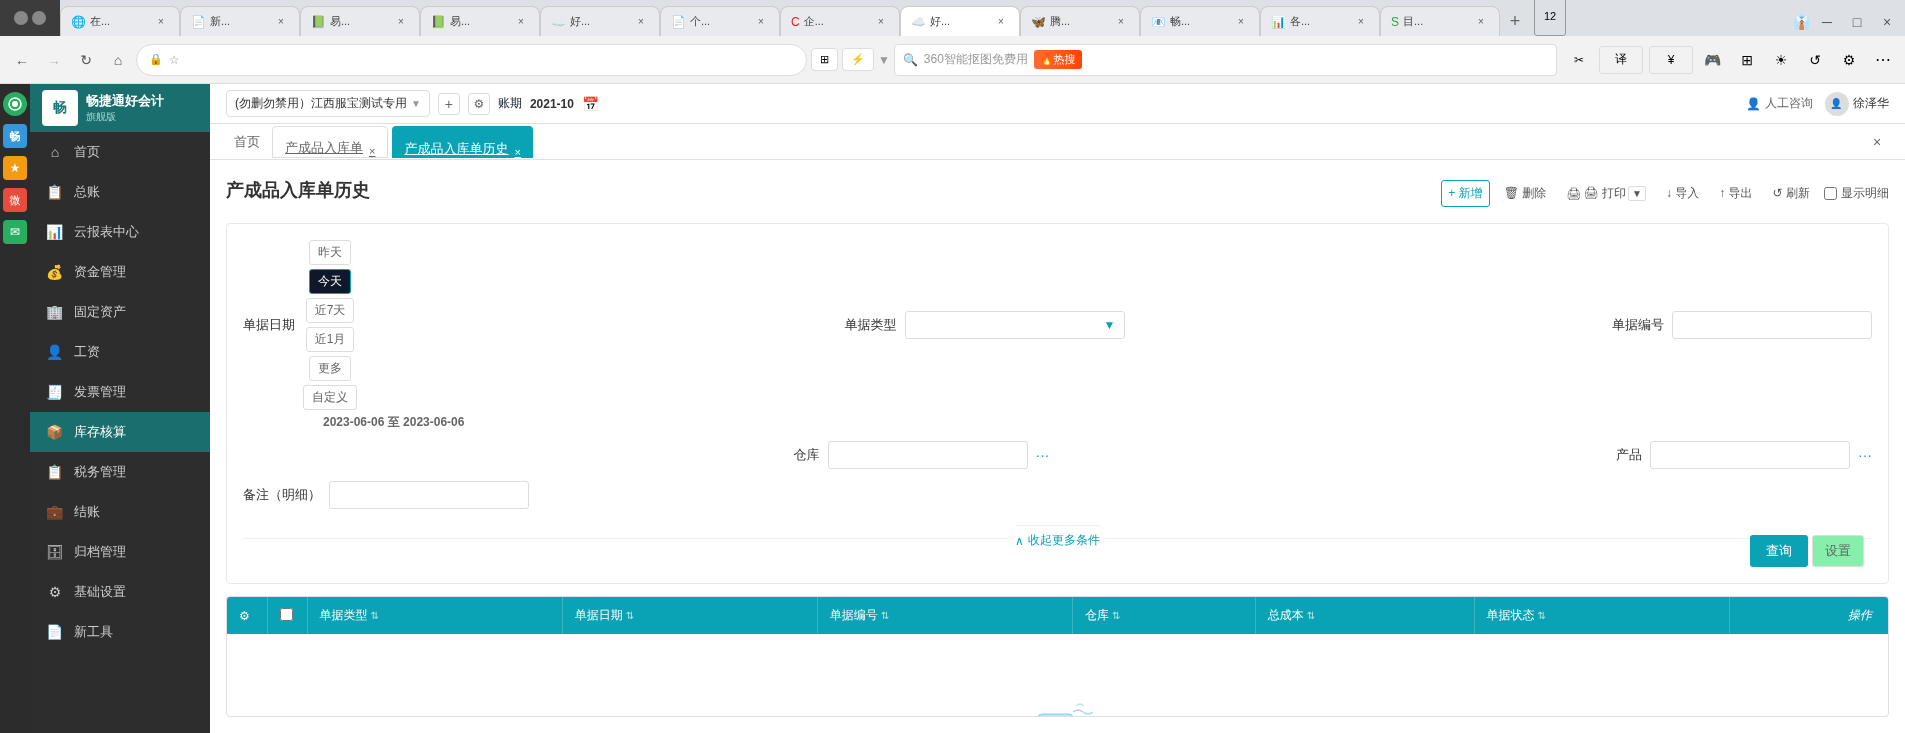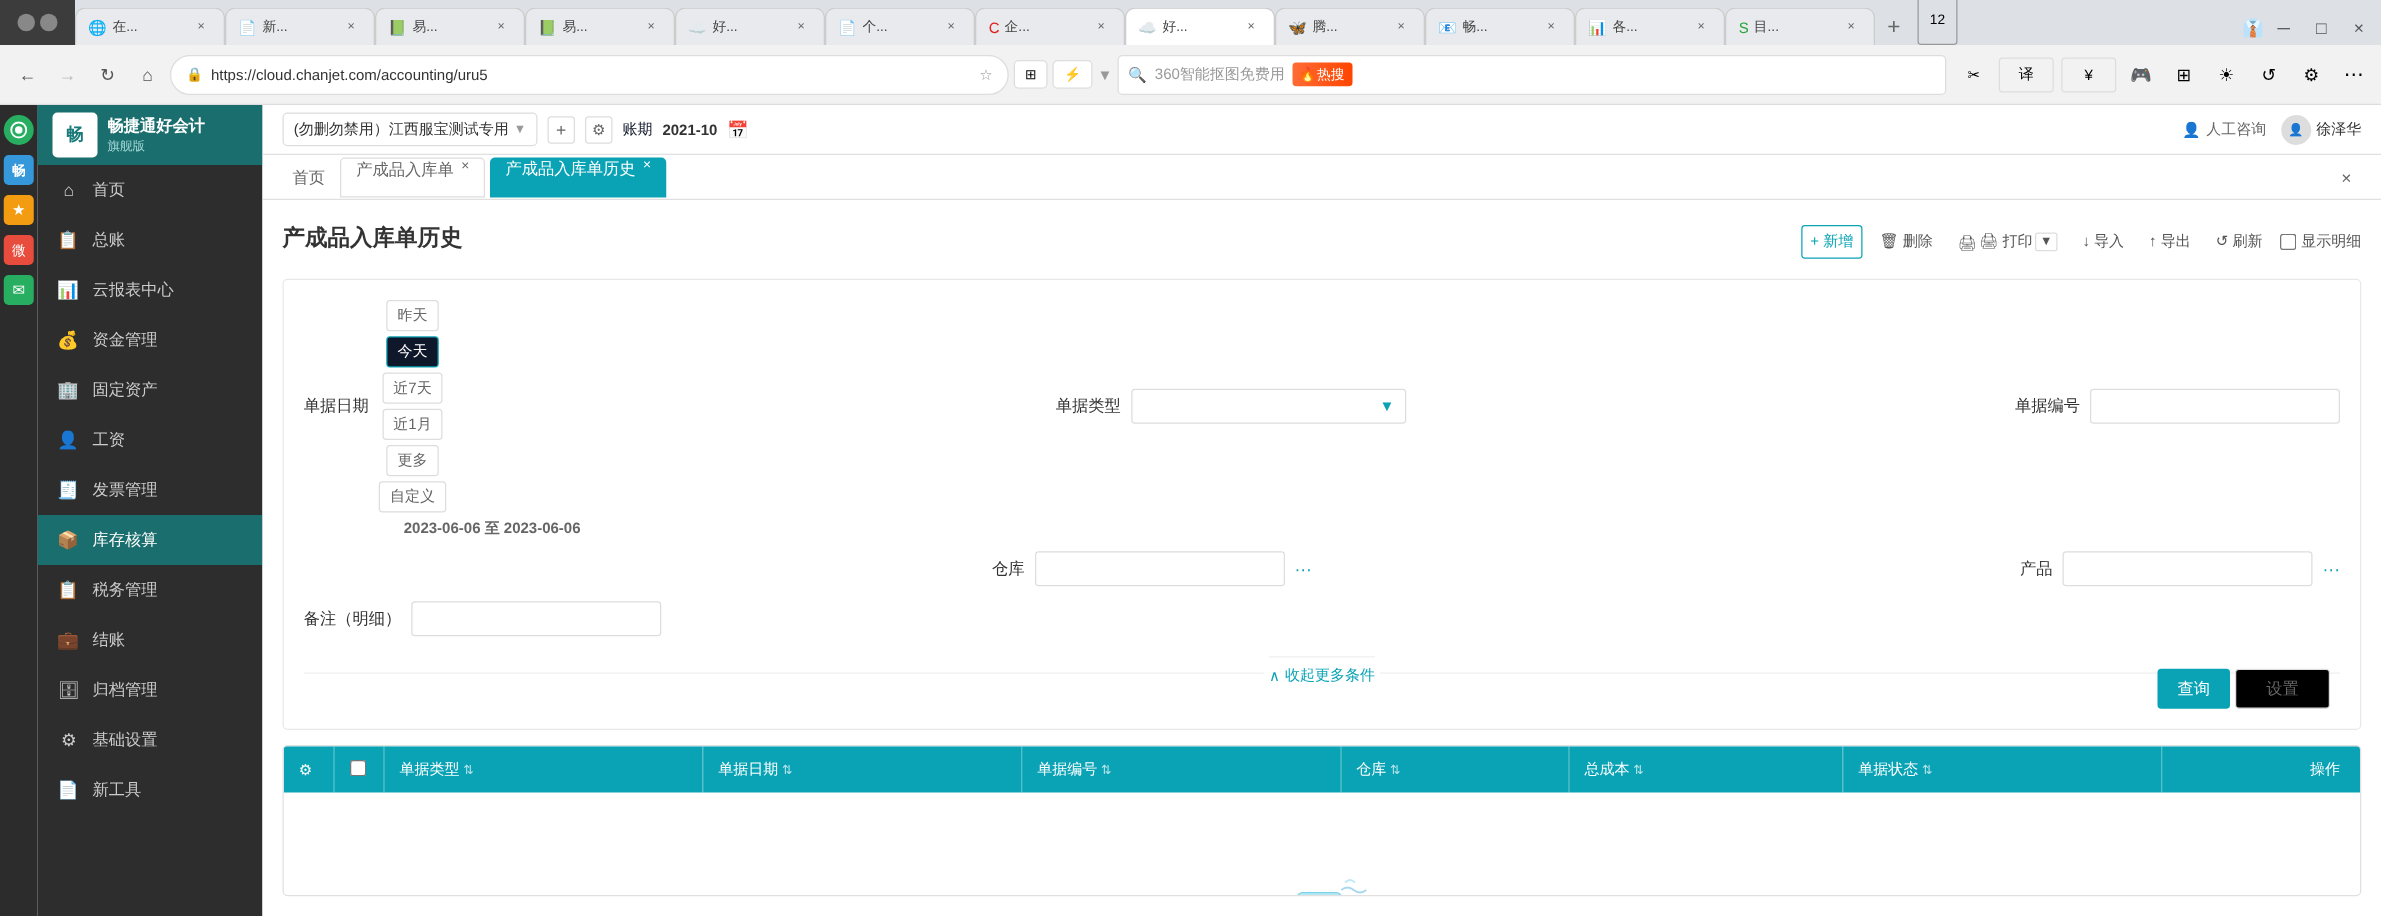--- a/index.html
+++ b/index.html
@@ -50,21 +50,21 @@
     .company-selector { display: flex; align-items: center; gap: 4px; padding: 4px 8px; border: 1px solid #ddd; border-radius: 4px; cursor: pointer; font-size: 12px; color: #333; }
     .period-label { font-size: 12px; color: #0f172a; }
     .period-value { font-size: 12px; color: #333; font-weight: bold; }
     .top-bar-right { margin-left: auto; display: flex; align-items: center; gap: 12px; }
     .user-service { display: flex; align-items: center; gap: 4px; font-size: 12px; color: #666; cursor: pointer; }
     .user-name { font-size: 12px; color: #333; cursor: pointer; }
 
     
     .page-tabs { background: #fff; border-bottom: 1px solid #e0e0e0; display: flex; align-items: center; padding: 0 16px; height: 36px; flex-shrink: 0; gap: 4px; }
     .breadcrumb-item { font-size: 13px; color: #666; cursor: pointer; padding: 4px 8px; }
-    .page-tab { height: 32px; padding: 0 12px; display: flex; align-items: flex-start; gap: 6px; font-size: 13px; cursor: pointer; border-radius: 4px 4px 0 0; }
+    .page-tab { height: 32px; padding: 0 12px; display: flex; align-items: flex-end; gap: 6px; font-size: 13px; cursor: pointer; border-radius: 4px 4px 0 0; text-decoration: underline; }
     .page-tab.active { background: #0aa3b5; color: #fff; }
     .page-tab-close { font-size: 11px; cursor: pointer; }
     .page-close-btn { margin-left: auto; width: 24px; height: 24px; display: flex; align-items: center; justify-content: center; cursor: pointer; font-size: 14px; color: #666; }
 
     
     .page-body { flex: 1; overflow-y: auto; background: #fff; margin: 0; padding: 16px; display: flex; flex-direction: column; gap: 12px; }
     .page-title { font-size: 18px; color: #333; font-weight: bold; margin-bottom: 8px; }
 
     
     .toolbar { display: flex; align-items: center; gap: 8px; padding: 4px 0; }
@@ -80,21 +80,21 @@
     .date-btn.active { background: #0f172a; color: #fff; border-color: #0aa3b5; }
     .form-input { height: 28px; border: 1px solid #ddd; border-radius: 3px; padding: 0 8px; font-size: 12px; width: 180px; }
     .form-select { height: 28px; border: 1px solid #ddd; border-radius: 3px; padding: 0 8px; font-size: 12px; width: 200px; display: flex; align-items: center; justify-content: space-between; cursor: pointer; background: #fff; }
     .dots-btn { color: #0aa3b5; font-size: 14px; cursor: pointer; }
     .collapse-btn { display: flex; align-items: center; justify-content: center; gap: 4px; font-size: 12px; color: #0aa3b5; cursor: pointer; padding: 6px 0; border-top: 1px solid #f0f0f0; margin-top: 4px; }
 
     
     .data-table { width: 100%; border-collapse: collapse; }
     .table-header { background: #0aa3b5; }
     .table-header th { padding: 10px 12px; font-size: 12px; color: #fff; text-align: left; font-weight: normal; white-space: nowrap; border-right: 1px solid rgba(255,255,255,0.2); }
-    .table-header th:last-child { border-right: none; }
+    .table-header th:last-child { border-right: none; font-style: italic; }
     .th-sort { display: flex; align-items: center; gap: 3px; }
     .sort-icon { font-size: 10px; opacity: 0.7; }
     .col-checkbox { width: 40px; text-align: center; }
     .col-gear { width: 40px; text-align: center; }
 
     
     .empty-state { display: flex; flex-direction: column; align-items: center; justify-content: center; padding: 60px 0; gap: 12px; }
   </style>
 </head>
 <body>
@@ -179,21 +179,20 @@
     </div>
   </div>
 
   <div class="address-bar">
     <div class="nav-btn">←</div>
     <div class="nav-btn" style="color:#bbb;">→</div>
     <div class="nav-btn">↻</div>
     <div class="nav-btn">⌂</div>
     <div class="url-bar">
       <span style="color:#666;font-size:11px;">🔒</span>
-      <span class="url-text">https://cloud.chanjet.com/accounting/uru5</span>
       <span style="cursor:pointer;color:#999;">☆</span>
     </div>
     <div style="padding:4px 8px;border:1px solid #ddd;border-radius:4px;font-size:11px;cursor:pointer;background:#fff;display:flex;align-items:center;gap:3px;">
       <span>⊞</span>
     </div>
     <div style="padding:4px 8px;border:1px solid #ddd;border-radius:4px;font-size:11px;cursor:pointer;background:#fff;">⚡</div>
     <div style="font-size:12px;cursor:pointer;color:#999;">▼</div>
 
     <div style="flex:1;display:flex;align-items:center;gap:6px;background:#fff;border:1px solid #ddd;border-radius:4px;padding:0 8px;height:32px;">
       <span style="font-size:12px;color:#888;">🔍</span>
@@ -413,21 +412,21 @@
 
             <div class="collapse-btn">
               <span>∧</span>
               <span>收起更多条件</span>
             </div>
             <div style="flex:1;border-top:1px solid #f0f0f0;"></div>
           </div>
 
           <div style="position:relative;display:flex;justify-content:flex-end;gap:4px;margin-top:-20px;padding-right:8px;">
             <button style="background:#0aa3b5;color:#fff;border:none;padding:6px 16px;border-radius:3px;font-size:13px;cursor:pointer;">查询</button>
-            <button style="background:#000000;color:#666;border:1px solid #ddd;padding:6px 24px;border-radius:3px;font-size:13px;cursor:pointer;">设置</button>
+            <button style="background:#86efac;color:#666;border:1px solid #ddd;padding:6px 12px;border-radius:3px;font-size:13px;cursor:pointer;">设置</button>
           </div>
         </div>
 
         <div style="border:1px solid #e0e0e0; border-radius:4px; overflow:hidden;">
           <table class="data-table">
             <thead class="table-header">
               <tr>
                 <th class="col-gear">
                   <span>⚙</span>
                 </th>

